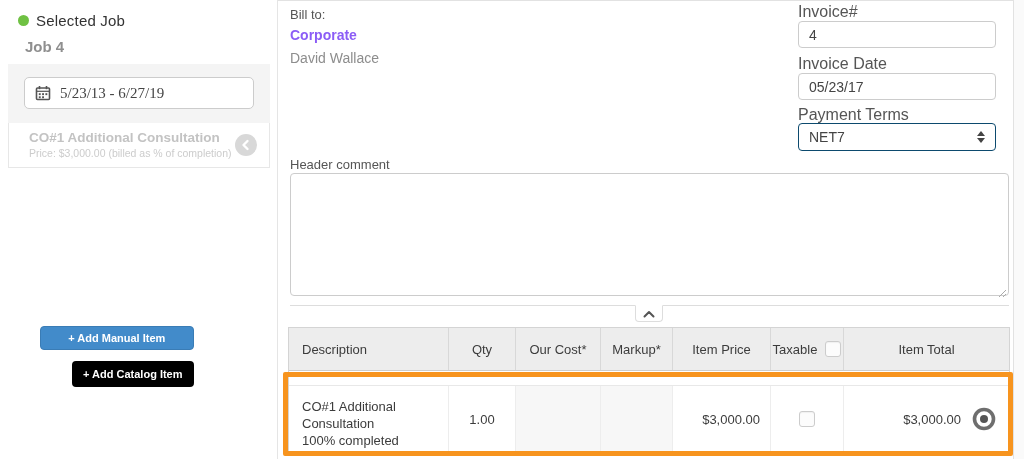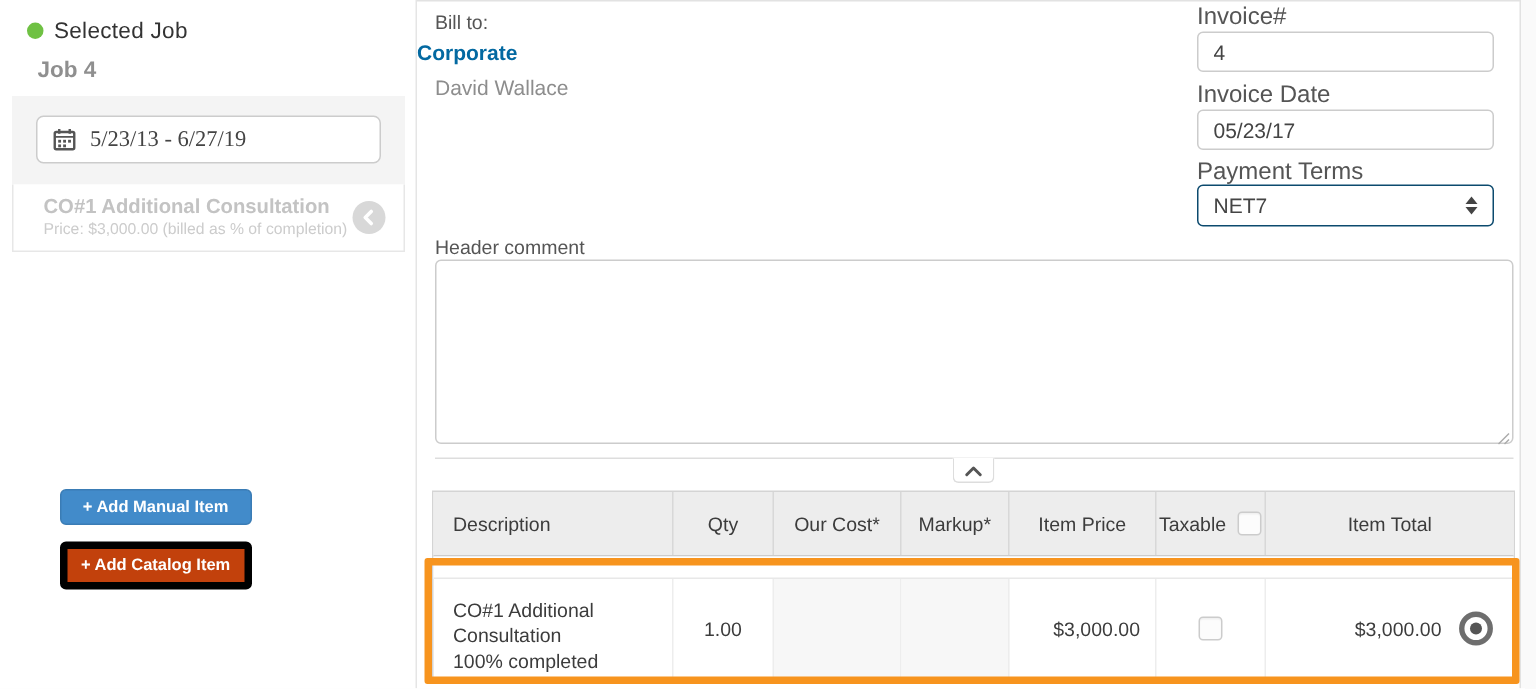--- a/index.html
+++ b/index.html
@@ -30,25 +30,25 @@
   }
   .job-card .card-title { position:absolute; left:20px; top:7px; font-size:13.5px; font-weight:bold; color:#c3c3c3; }
   .job-card .card-sub { position:absolute; left:20px; top:24px; font-size:10.5px; color:#cccccc; }
   .card-chevron {
     position:absolute; right:12px; top:11px; width:22px; height:22px; border-radius:50%;
     background:#d8d8d8; display:flex; align-items:center; justify-content:center;
   }
   .sidebar-btns { position:absolute; left:40px; top:326px; display:flex; gap:11px;flex-direction:column; }
   .btn { border:none; border-radius:4px; color:#fff; font-size:11px; font-weight:bold; padding:5px 9px; cursor:pointer; font-family:inherit; white-space:nowrap; }
   .btn-blue { background:#428bca; border:1px solid #3a7cb5; }
-  .btn-green { background:#c2410c; border:5px solid #000000; }
+  .btn-green { background:#000000; border:2px solid #000000;margin-left:32px; }
   
   .main { position:absolute; left:278px; top:0; width:736px; height:459px; }
   .billto-label { position:absolute; left:12px; top:7px; font-size:13px; color:#555; }
-  .billto-company { position:absolute; left:0; top:27px; font-size:14px; font-weight:bold; color:#0369a1; }
+  .billto-company { position:absolute; left:12px; top:27px; font-size:14px; font-weight:bold; color:#8b5cf6; }
   .billto-contact { position:absolute; left:12px; top:50px; font-size:14px; color:#8d8d8d; }
   .field-label { position:absolute; font-size:16px; color:#555; }
   .tbox {
     position:absolute; height:27px; width:198px; background:#fff; border:1px solid #ccc; border-radius:4px;
     font-size:14px; color:#444; padding:0 10px; font-family:inherit;
   }
   .selectbox {
     position:absolute; height:28px; width:198px; background:#fff; border:1px solid #0c4a6e; border-radius:4px;
     display:flex; align-items:center; justify-content:space-between; padding:0 10px; font-size:14px; color:#444; cursor:pointer;
   }

